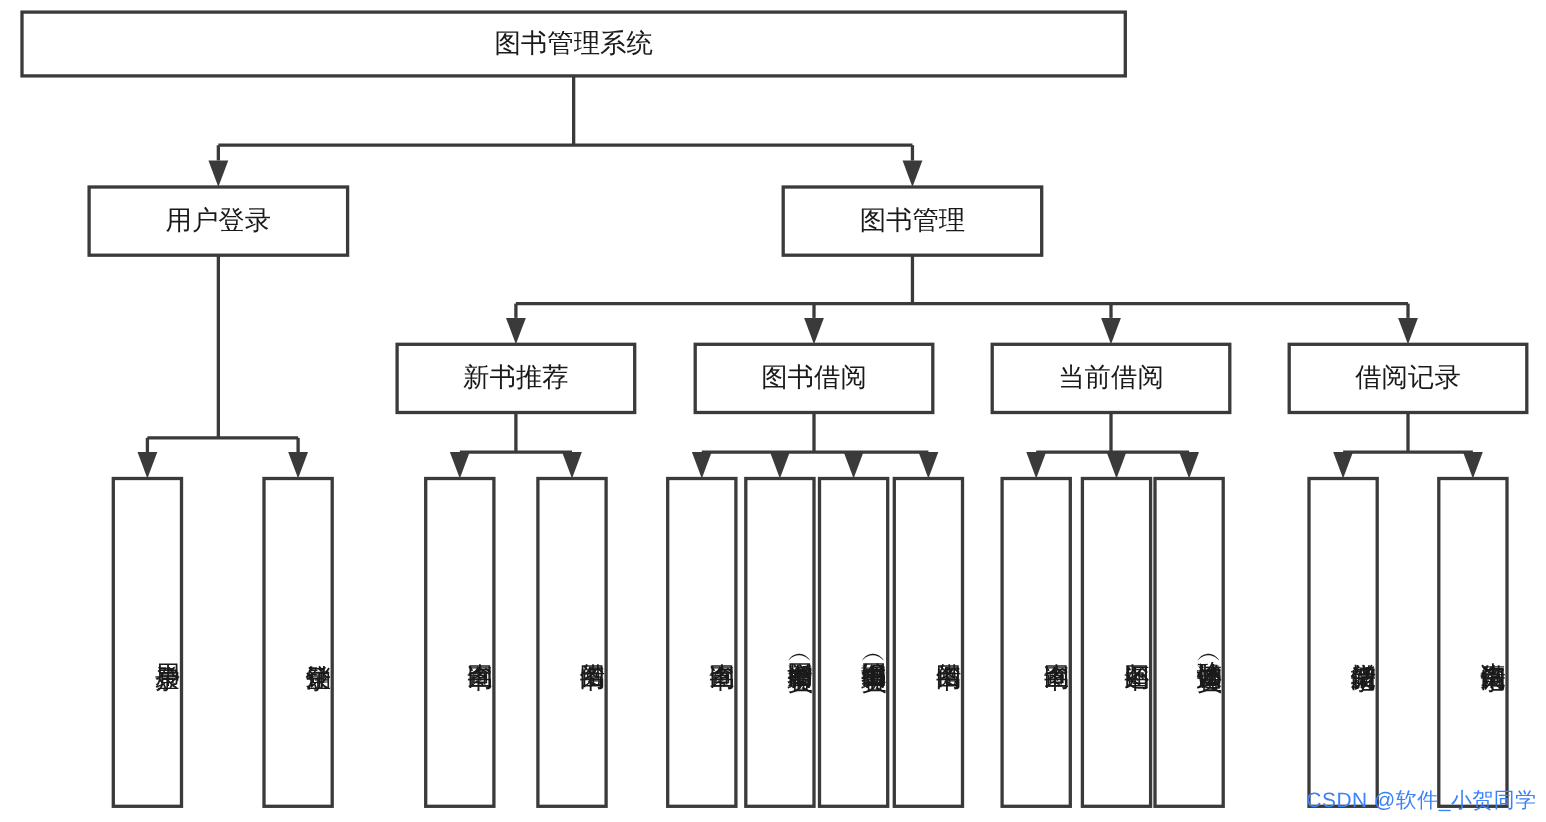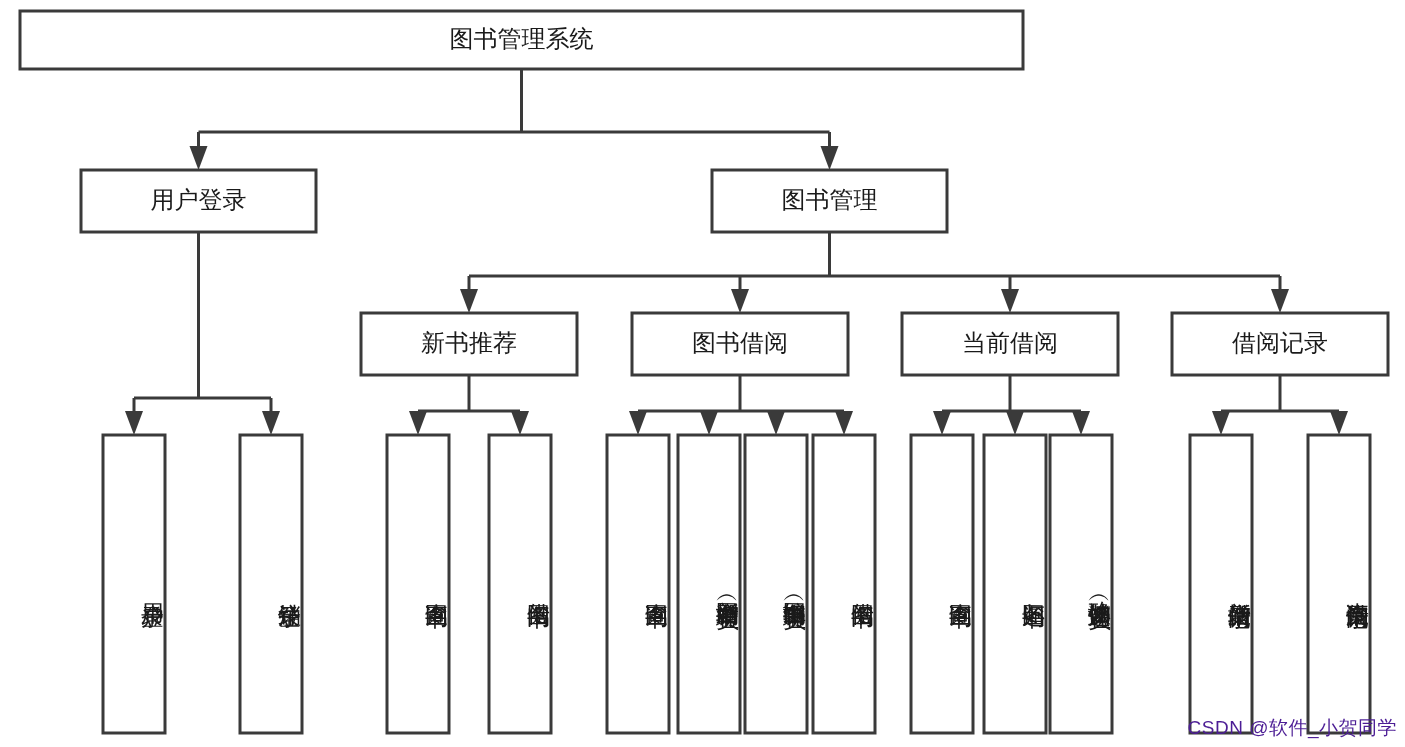--- a/index.html
+++ b/index.html
@@ -62,21 +62,21 @@
     display: flex;
     align-items: flex-start;
     justify-content: center;
   }
   .watermark {
     position: absolute;
     right: 8px;
     bottom: 6px;
     font-family: "Liberation Sans", "DejaVu Sans", sans-serif;
     font-size: 19px;
-    color: #4c1d95;
+    color: #3b82f6;
     letter-spacing: 0.5px;
     white-space: nowrap;
   }
 </style>
 </head>
 <body>
 
 <div id="diagram-root">
 
   <svg class="flow" viewBox="0 0 1405 747">

